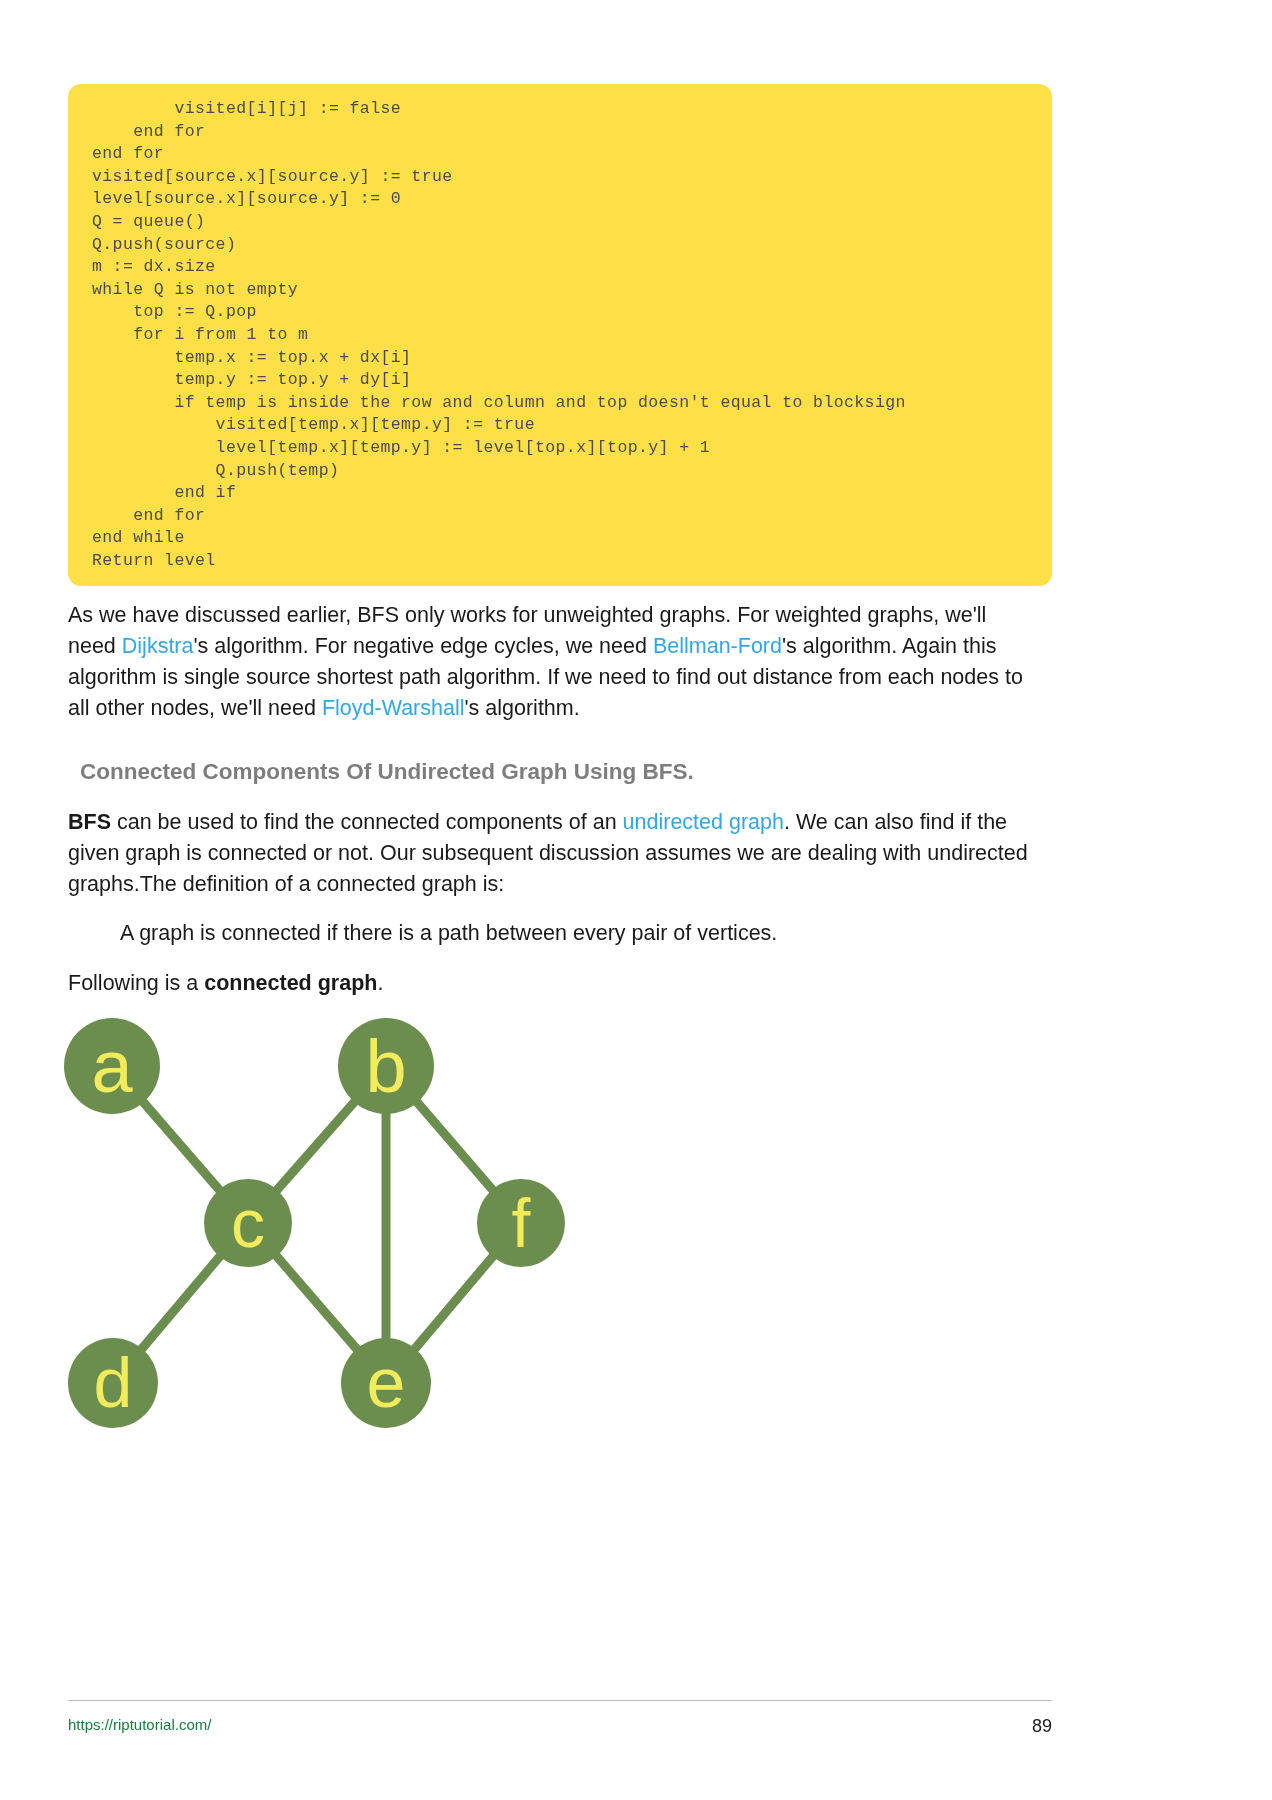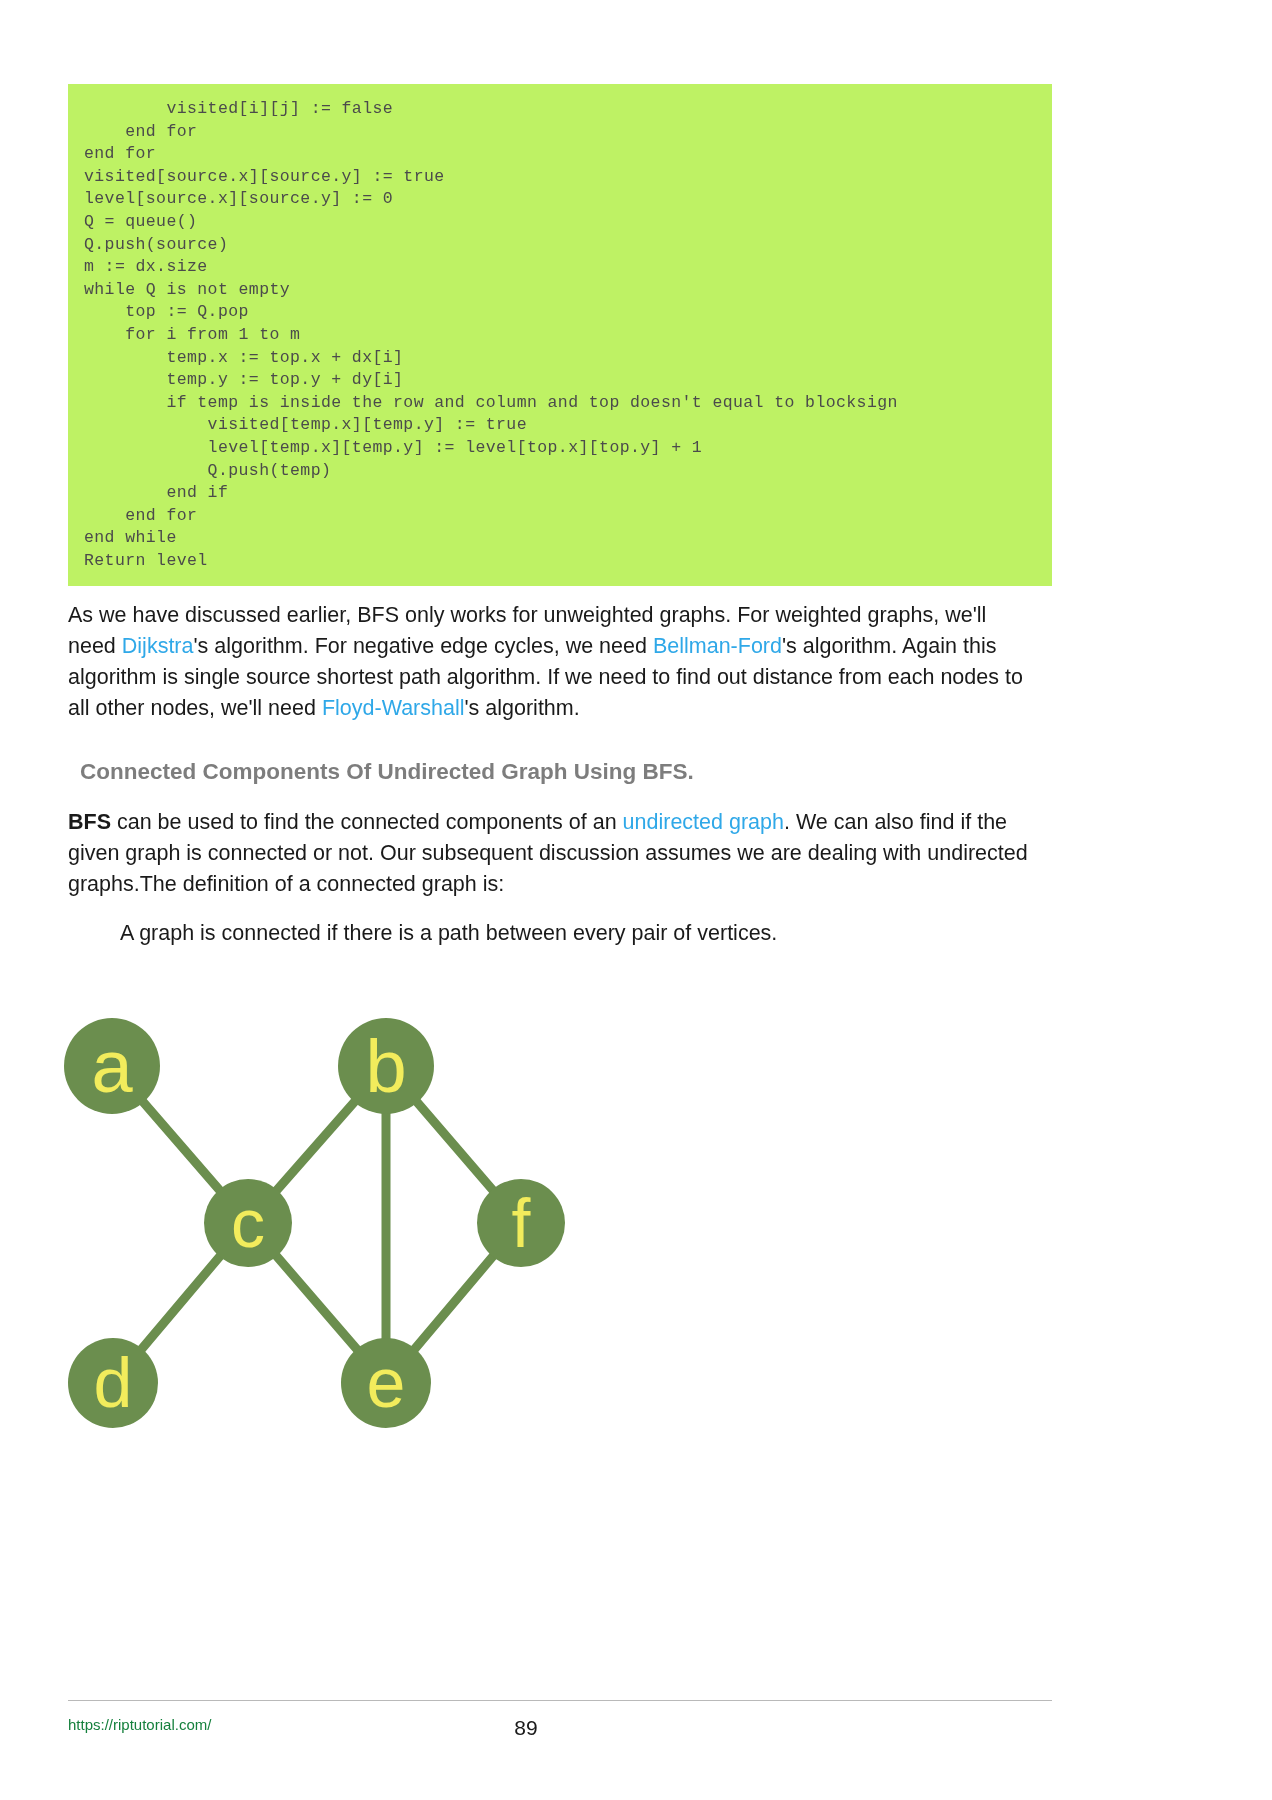--- a/index.html
+++ b/index.html
@@ -23,22 +23,23 @@
     height: 1800px;
     background: #ffffff;
   }
 
   
   .codeblock {
     position: absolute;
     left: 68px;
     top: 84px;
     width: 984px;
-    background: #bef264;
-    padding: 14px 0 14px 16px;
+    background: #fde047;
+    padding: 14px 0 14px 24px;
+    border-radius: 13px;
   }
   .codeblock pre {
     margin: 0;
     font-family: "Liberation Mono", "DejaVu Sans Mono", monospace;
     font-size: 16.5px;
     line-height: 22.6px;
     color: #4b4b4b;
     white-space: pre;
     letter-spacing: 0.4px;
   }
@@ -102,22 +103,22 @@
     left: 68px;
     top: 1716px;
     font-size: 15px;
     color: #15803d;
   }
   .footer-page {
     position: absolute;
     left: 0;
     top: 1716px;
     width: 1052px;
-    text-align: center;
-    font-size: 21px;
+    text-align: right;
+    font-size: 18px;
     color: #1a1a1a;
   }
 </style>
 </head>
 <body>
 
 <div class="page">
 
   <div class="codeblock">
     <pre id="code-pre">        visited[i][j] := false
@@ -148,20 +149,23 @@
   </p>
 
   <h2 class="section-heading">Connected Components Of Undirected Graph Using BFS.</h2>
 
   <p class="body" id="para-definition">A graph is connected if there is a path between every pair of vertices.</p>
 
   <p class="body" id="para-components">
     <b>BFS</b><span> can be used to find the connected components of an </span><a class="link" href="#">undirected graph</a><span>. We can also find if the given graph is connected or not. Our subsequent discussion assumes we are dealing with undirected graphs.The definition of a connected graph is:</span>
   </p>
 
+  <p class="body" id="para-following">
+    <span>Following is a </span><b>connected graph</b><span>.</span>
+  </p>
 
   <div class="figure">
     <svg id="graph-svg" width="620" height="440" viewBox="0 0 620 440">
         <line x1="52" y1="54" x2="188" y2="211" stroke="#6b8e4e" stroke-width="9" stroke-linecap="round"></line>
         <line x1="326" y1="54" x2="188" y2="211" stroke="#6b8e4e" stroke-width="9" stroke-linecap="round"></line>
         <line x1="326" y1="54" x2="326" y2="371" stroke="#6b8e4e" stroke-width="9" stroke-linecap="round"></line>
         <line x1="326" y1="54" x2="461" y2="211" stroke="#6b8e4e" stroke-width="9" stroke-linecap="round"></line>
         <line x1="188" y1="211" x2="53" y2="371" stroke="#6b8e4e" stroke-width="9" stroke-linecap="round"></line>
         <line x1="188" y1="211" x2="326" y2="371" stroke="#6b8e4e" stroke-width="9" stroke-linecap="round"></line>
         <line x1="326" y1="371" x2="461" y2="211" stroke="#6b8e4e" stroke-width="9" stroke-linecap="round"></line>

